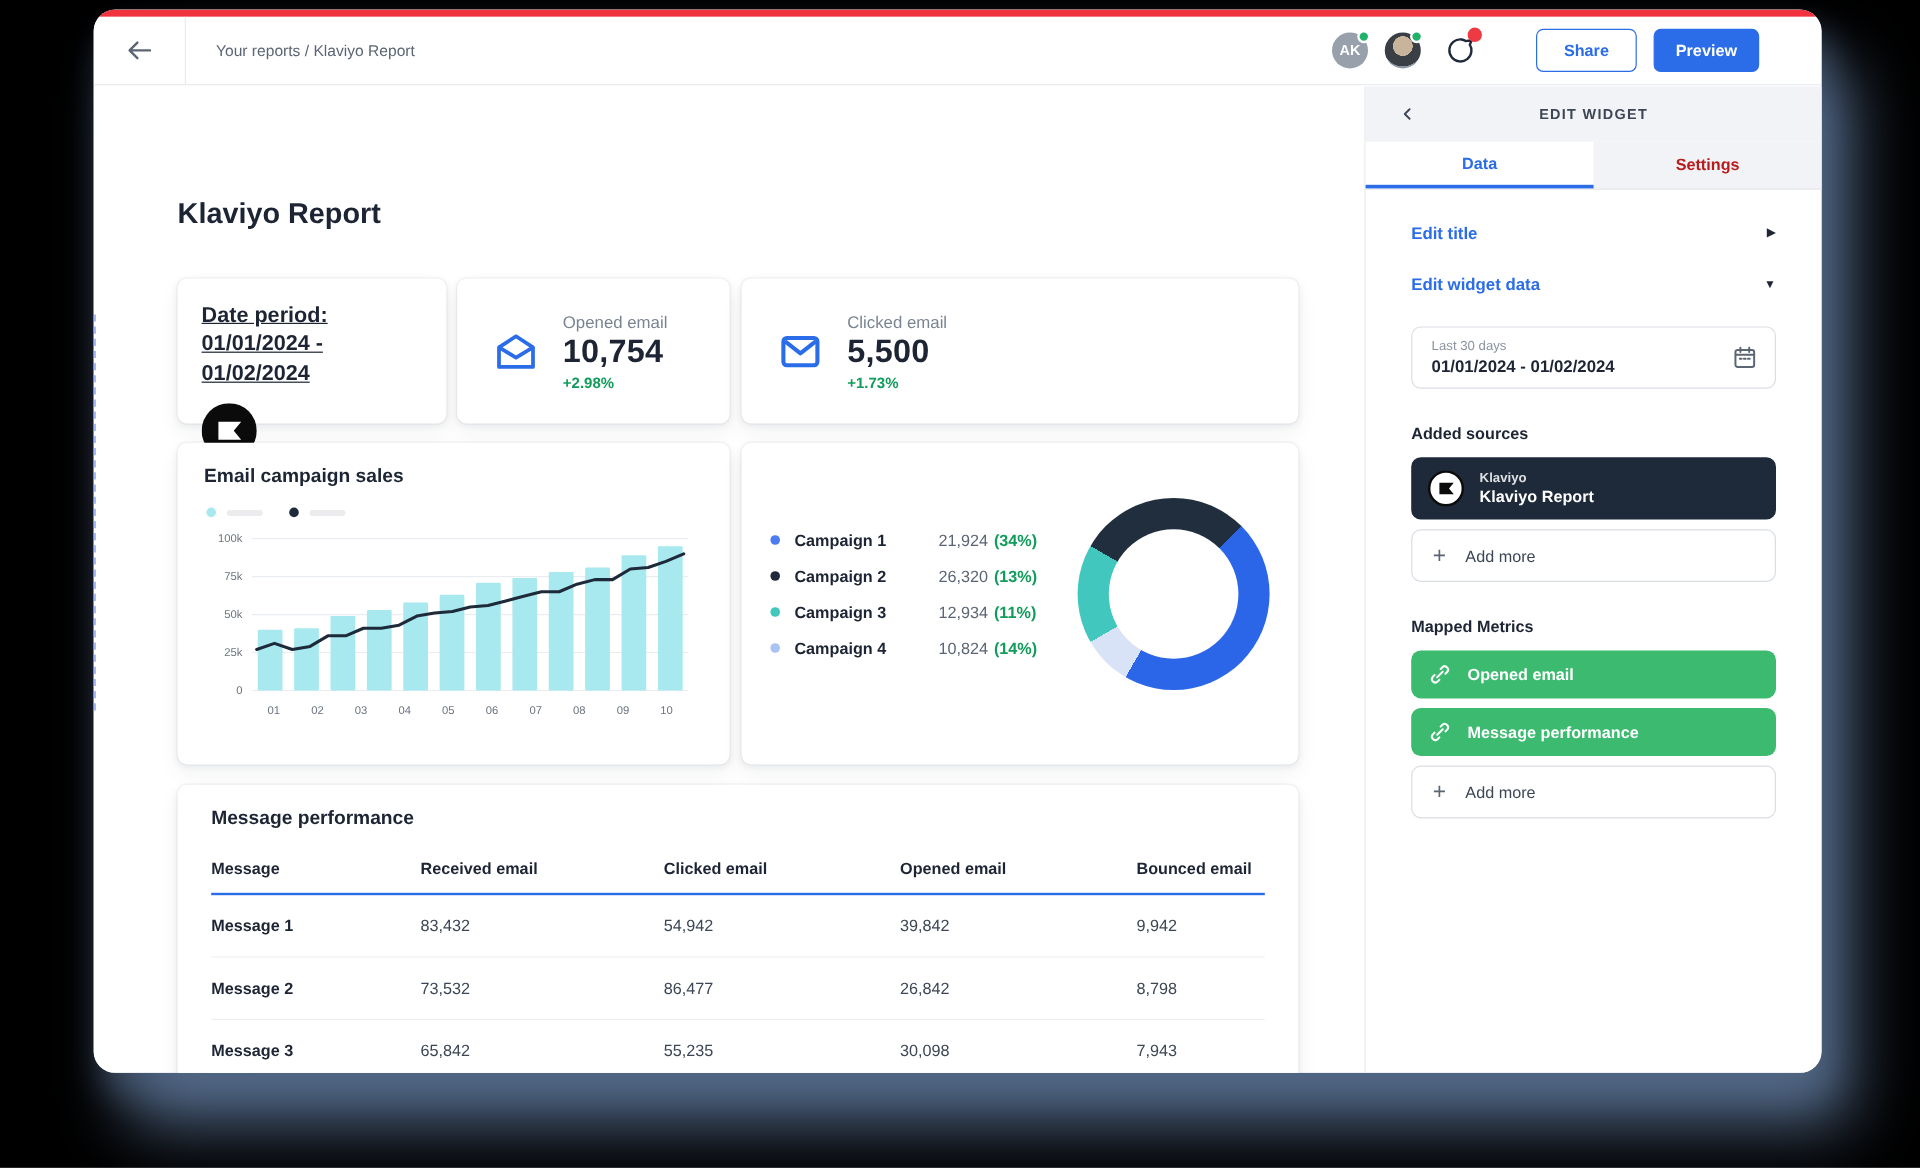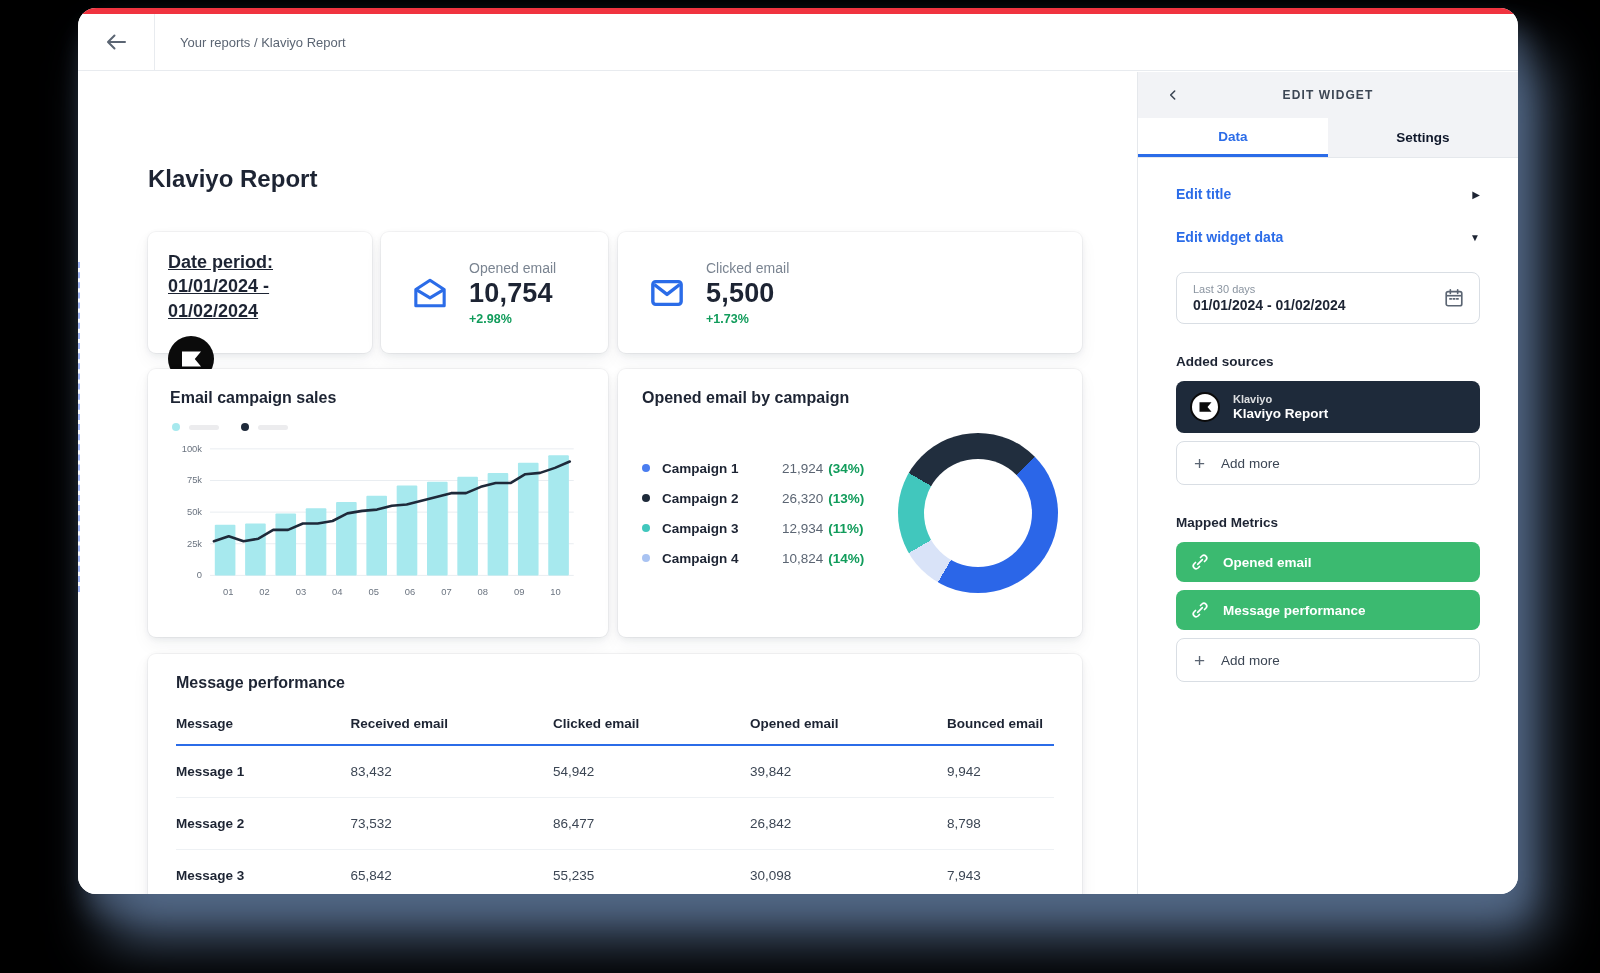--- a/index.html
+++ b/index.html
@@ -90,21 +90,21 @@
   
   .side-panel { position:absolute; right:0; top:64px; width:381px; height:822px; background:#fff;
     border-left:1px solid #e5e8ec; }
   .panel-header { height:46px; background:#f2f3f6; display:flex; align-items:center; justify-content:center;
     position:relative; }
   .panel-header-title { font-size:12px; font-weight:700; letter-spacing:1.1px; color:#3c4654; }
   .panel-collapse { position:absolute; left:24px; top:12px; width:22px; height:22px; cursor:pointer;
     display:flex; align-items:center; justify-content:center; }
   .panel-tabs { display:flex; height:40px; border-bottom:1px solid #e5e8ec; background:#f2f3f6; }
   .panel-tab { flex:1; display:flex; align-items:center; justify-content:center; font-size:13.5px;
-    font-weight:600; color:#0f172a; cursor:pointer; }
+    font-weight:600; color:#b91c1c; cursor:pointer; }
   .panel-tab.active { background:#fff; color:#2b6ce8; border-bottom:3px solid #2b6ce8; }
   .panel-body { padding:28px 38px 0 38px; }
 
   .panel-link-row { display:flex; align-items:center; justify-content:space-between; margin-bottom:27px;
     cursor:pointer; }
   .panel-link { font-size:14px; font-weight:600; color:#2b6ce8; }
   .tri { font-size:10px; color:#1d2433; }
 
   .date-box { border:1px solid #d9dee4; border-radius:8px; height:52px; padding:8px 14px 8px 16px;
     display:flex; align-items:center; justify-content:space-between; margin-bottom:30px; cursor:pointer; }
@@ -139,20 +139,37 @@
   <div class="red-strip"></div>
 
   <div class="topbar">
     <div class="back-zone">
       <svg width="24" height="24" viewBox="0 0 24 24">
         <path d="M21 12H4.5M10.5 5.5 4 12l6.5 6.5" fill="none" stroke="#5b6573" stroke-width="2" stroke-linecap="round" stroke-linejoin="round"></path>
       </svg>
     </div>
     <div class="breadcrumb">Your reports / Klaviyo Report</div>
 
+    <div class="topbar-right">
+      <div class="avatar avatar-initials">
+        <span>AK</span>
+        <span class="presence-dot"></span>
+      </div>
+      <div class="avatar avatar-photo">
+        <span class="presence-dot"></span>
+      </div>
+      <div class="chat-wrap">
+        <svg width="26" height="26" viewBox="0 0 24 24">
+          <path d="M12 20.5a8.5 8.5 0 1 0-8.5-8.5c0 1.9.6 3.6 1.7 5L4 20.6l4.6-1.1a8.4 8.4 0 0 0 3.4.9z" fill="#fff" stroke="#1e2a3a" stroke-width="1.8" stroke-linejoin="round" transform="rotate(185 12 12)"></path>
+        </svg>
+        <span class="notif-dot"></span>
+      </div>
+      <div class="btn btn-share">Share</div>
+      <div class="btn btn-preview">Preview</div>
+    </div>
   </div>
 
   <div class="canvas">
     <div class="page-edge-marks"></div>
     <div class="report-title">Klaviyo Report</div>
 
     <div class="card card-date">
       <div class="date-label">Date period:</div>
       <div class="date-range">01/01/2024 - 01/02/2024</div>
       <svg class="klaviyo-badge" viewBox="0 0 46 46">
@@ -232,21 +249,20 @@
           <text x="201.6" y="160" text-anchor="middle" font-size="9.5" fill="#6b7480" font-family="Liberation Sans, sans-serif">05</text>
           <text x="238.39999999999998" y="160" text-anchor="middle" font-size="9.5" fill="#6b7480" font-family="Liberation Sans, sans-serif">06</text>
           <text x="275.2" y="160" text-anchor="middle" font-size="9.5" fill="#6b7480" font-family="Liberation Sans, sans-serif">07</text>
           <text x="312" y="160" text-anchor="middle" font-size="9.5" fill="#6b7480" font-family="Liberation Sans, sans-serif">08</text>
           <text x="348.79999999999995" y="160" text-anchor="middle" font-size="9.5" fill="#6b7480" font-family="Liberation Sans, sans-serif">09</text>
           <text x="385.59999999999997" y="160" text-anchor="middle" font-size="9.5" fill="#6b7480" font-family="Liberation Sans, sans-serif">10</text>
         </svg>
     </div>
 
     <div class="card card-donut">
-      <div class="widget-title">Opened email by campaign</div>
       <div class="donut-row">
         <div class="campaign-list">
           <div class="campaign-item">
             <span class="campaign-dot" style="background: rgb(74, 125, 240);"></span>
             <span class="campaign-name">Campaign 1</span>
             <span class="campaign-value">21,924</span>
             <span class="campaign-pct">(34%)</span>
           </div>
           <div class="campaign-item">
             <span class="campaign-dot" style="background: rgb(30, 42, 58);"></span>

